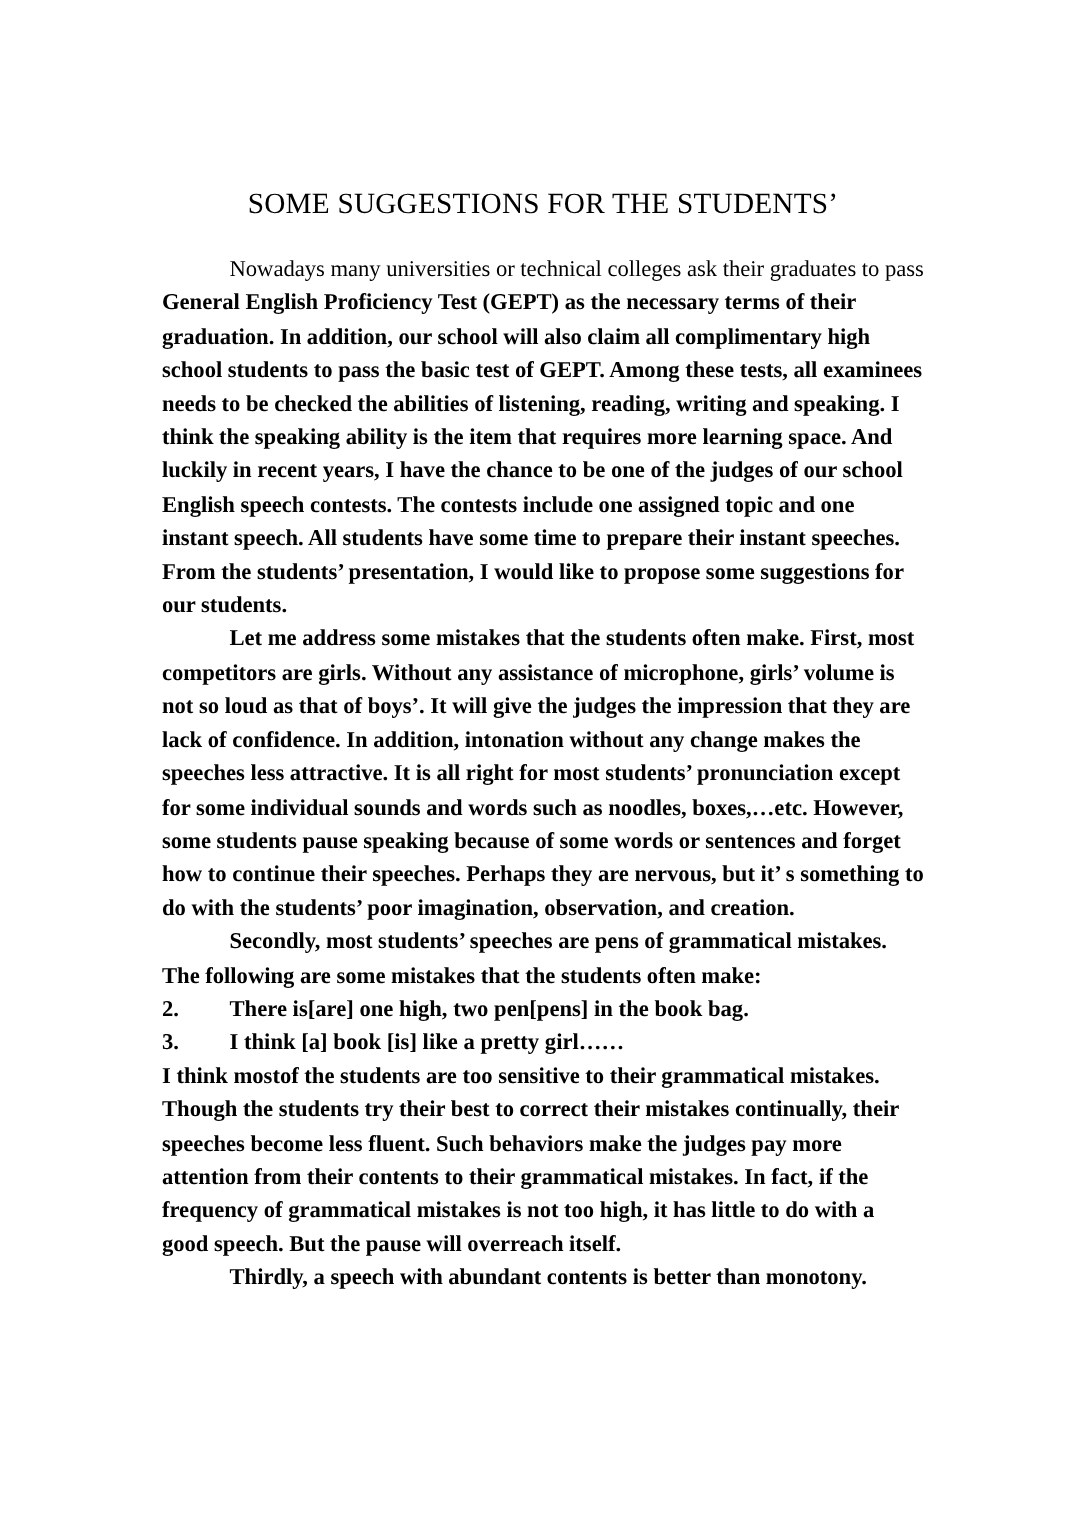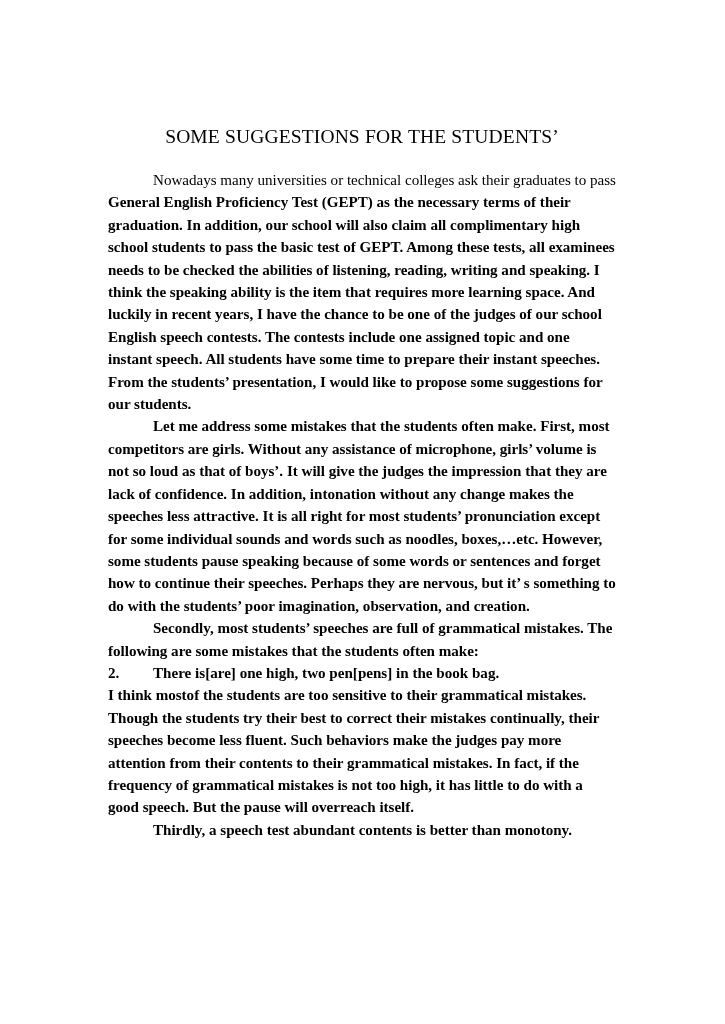--- a/index.html
+++ b/index.html
@@ -116,32 +116,35 @@
       <p class="para">
         <span class="indent"></span><span class="lead-run">Nowadays many universities or technical colleges ask their graduates to pass</span>
         <span>General English Proficiency Test (GEPT) as the necessary terms of their graduation.    In addition, our school will also claim all complimentary high school students to pass the basic test of GEPT.    Among these tests, all examinees needs to be checked the abilities of listening, reading, writing and speaking.    I think the speaking ability is the item that requires more learning space.    And luckily in recent years, I have the chance to be one of the judges of our school English speech contests.    The contests include one assigned topic and one instant speech.    All students have some time to prepare their instant speeches.  From the students’ presentation, I would like to propose some suggestions for our students.</span>
       </p>
 
       <p class="para">
         <span class="indent"></span><span>Let me address some mistakes that the students often make.    First, most competitors are girls.    Without any assistance of microphone, girls’ volume is not so loud as that of boys’.    It will give the judges the impression that they are lack of confidence.    In addition, intonation without any change makes the speeches less attractive.    It is all right for most students’ pronunciation except for some individual sounds and words such as noodles, boxes,…etc.    However, some students pause speaking because of some words or sentences and forget how to continue their speeches.    Perhaps they are nervous, but it’ s something to do with the students’ poor imagination, observation, and creation.</span>
       </p>
 
       <p class="para">
-        <span class="indent"></span><span>Secondly, most students’ speeches are full of grammatical mistakes.    The following are some mistakes that the students often make:</span>
+        <span class="indent"></span><span>Secondly, most students’ speeches are pens of grammatical mistakes.    The following are some mistakes that the students often make:</span>
       </p>
 
       <ol class="mistakes">
         <li>
           <span class="num">2.</span><span>There is[are] one high, two pen[pens] in the book bag.</span>
+        </li>
+        <li>
+          <span class="num">3.</span><span>I think [a] book [is] like a pretty girl……</span>
         </li>
       </ol>
 
       <p class="para">
         <span>I think mostof the students are too sensitive to their grammatical mistakes.  Though the students try their best to correct their mistakes continually, their speeches become less fluent.    Such behaviors make the judges pay more attention from their contents to their grammatical mistakes.    In fact, if the frequency of grammatical mistakes is not too high, it has little to do with a good speech.    But the pause will overreach itself.</span>
       </p>
 
       <p class="para">
-        <span class="indent"></span><span>Thirdly, a speech test abundant contents is better than monotony.</span>
+        <span class="indent"></span><span>Thirdly, a speech with abundant contents is better than monotony.</span>
       </p>
 
     </div>
   </div>
 </div>
 
 </body></html>

